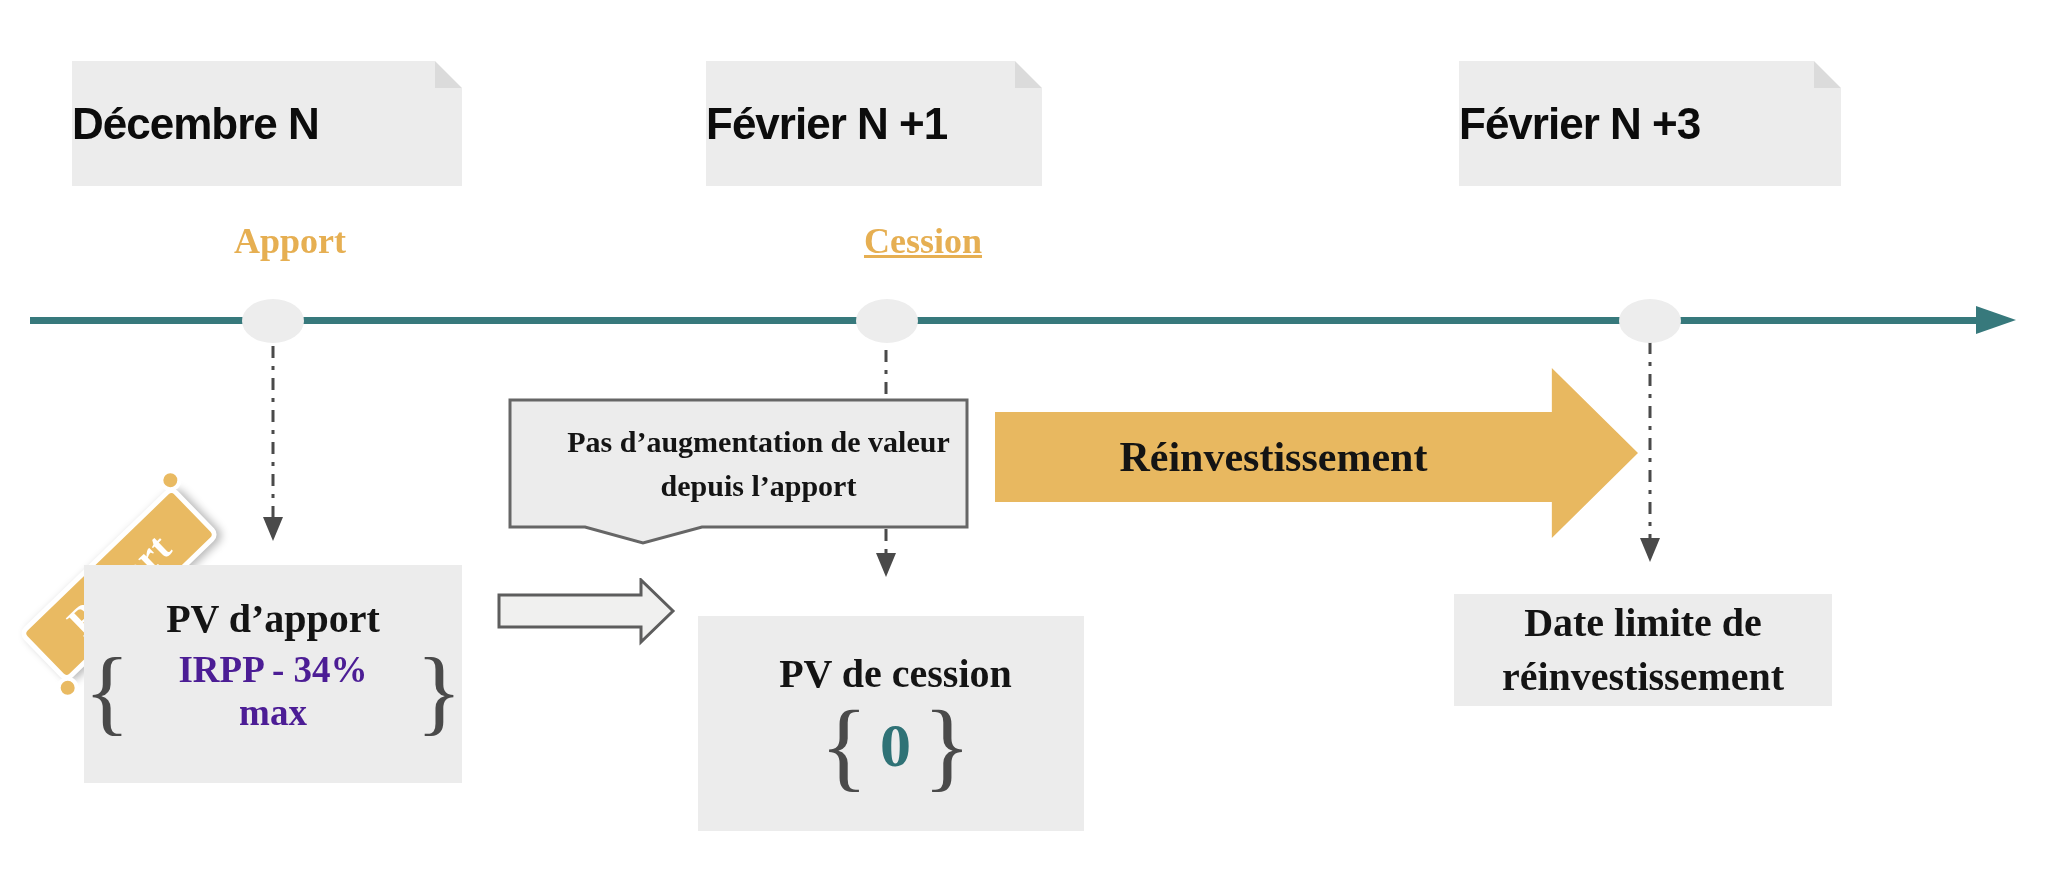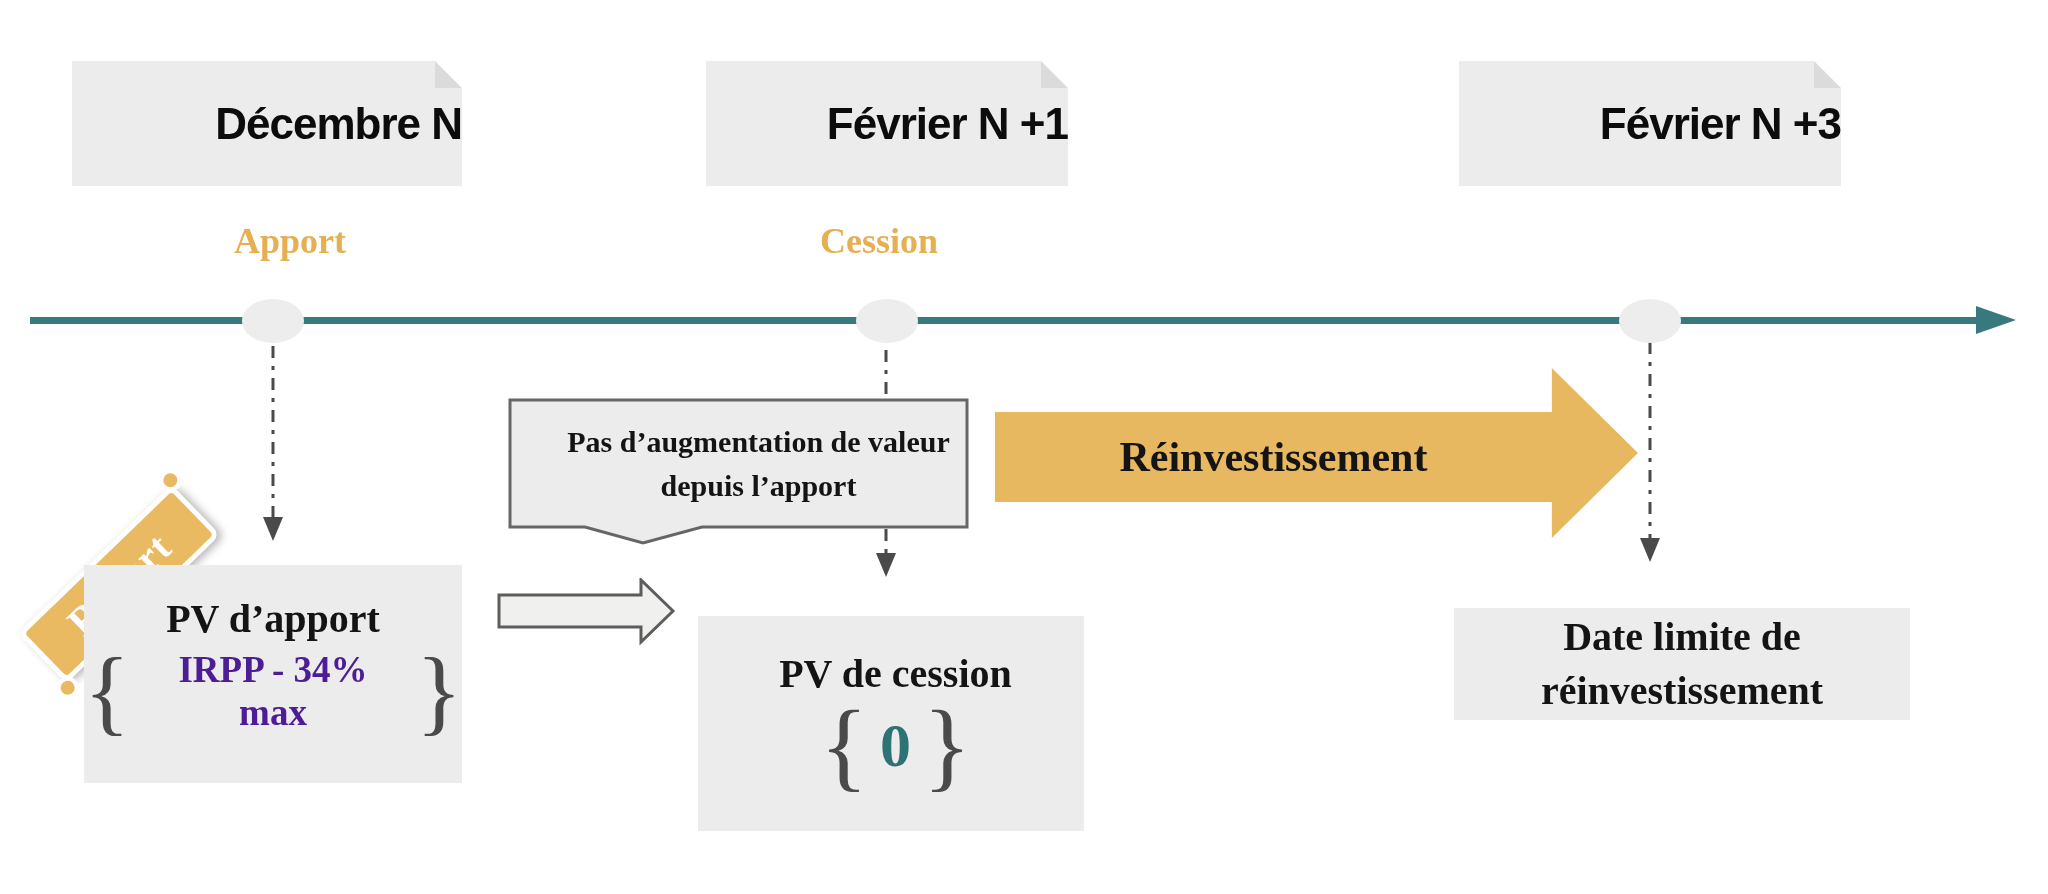--- a/index.html
+++ b/index.html
@@ -3,31 +3,31 @@
 <meta charset="utf-8">
 <style>
   html,body{margin:0;padding:0;background:#ffffff;}
   .canvas{
     position:relative;width:2048px;height:894px;background:#ffffff;overflow:hidden;
     font-family:"Liberation Serif",serif;
   }
   
   .date-box{
     position:absolute;top:61px;height:125px;background:#ECECEC;
-    display:flex;align-items:center;justify-content:flex-end;
+    display:flex;align-items:center;justify-content:flex-start;
     font-family:"Liberation Sans",sans-serif;font-weight:bold;font-size:44px;
     letter-spacing:-1px;color:#0c0c0c;
     clip-path:polygon(0 0, calc(100% - 27px) 0, 100% 27px, 100% 100%, 0 100%);
   }
   .fold{
     position:absolute;top:0;right:0;width:27px;height:27px;background:#DBDBDB;
     clip-path:polygon(0 0, 100% 100%, 0 100%);
   }
   #box-dec{left:72px;width:390px;}
-  #box-fev1{left:706px;width:362px;}
+  #box-fev1{left:706px;width:336px;}
   #box-fev3{left:1459px;width:382px;}
 
   
   .event-label{
     position:absolute;top:220px;transform:translateX(-50%);
     font-size:36px;font-weight:bold;color:#E6AF52;white-space:nowrap;
   }
 
   
   .tl-line{position:absolute;left:30px;top:317px;width:1950px;height:7px;background:#37797C;}
@@ -89,21 +89,21 @@
   }
   .ribbon::after{
     content:"";position:absolute;left:-18px;bottom:-20px;width:14px;height:14px;
     background:#E9BA62;border:4px solid #ffffff;border-radius:50%;
   }
 
   
   .pv-box{position:absolute;background:#ECECEC;text-align:center;color:#141414;}
   #pv-apport{left:84px;top:565px;width:378px;height:218px;}
   #pv-cession{left:698px;top:616px;width:377px;height:215px;padding-left:9px;}
-  #deadline{left:1454px;top:608px;width:456px;height:112px;
+  #deadline{left:1454px;top:594px;width:378px;height:112px;
     display:flex;flex-direction:column;justify-content:center;}
   .pv-title{margin-top:30px;font-size:40px;font-weight:bold;}
   #pv-cession .pv-title{margin-top:34px;}
   .brace-row{
     display:flex;align-items:center;justify-content:center;gap:12px;margin-top:6px;
   }
   .brace{font-size:96px;font-weight:400;color:#4a4a4a;line-height:0.85;}
   .teal-value{font-size:37px;font-weight:bold;color:#4c1d95;}
   #pv-cession .brace{font-size:100px;}
   #pv-cession .teal-value{font-size:62px;color:#2F7276;}
@@ -138,21 +138,21 @@
   <div class="date-box" id="box-fev1">
     <span>Février N +1</span>
     <span class="fold"></span>
   </div>
   <div class="date-box" id="box-fev3">
     <span>Février N +3</span>
     <span class="fold"></span>
   </div>
 
   <div class="event-label" style="left:290px;">Apport</div>
-  <div class="event-label" style="left:879px;">Cession</div>
+  <div class="event-label" style="left:923px;text-decoration:underline;">Cession</div>
 
   <svg class="callout-wrap" viewBox="0 0 461 150">
     <path d="M2,2 H459 V129 H194 L135,145 L77,129 H2 Z" fill="#ECECEC" stroke="#666666" stroke-width="3"></path>
   </svg>
   <div class="callout-text">
     <div>Pas d’augmentation de valeur</div>
     <div>depuis l’apport</div>
   </div>
 
   <div class="gold-arrow">

